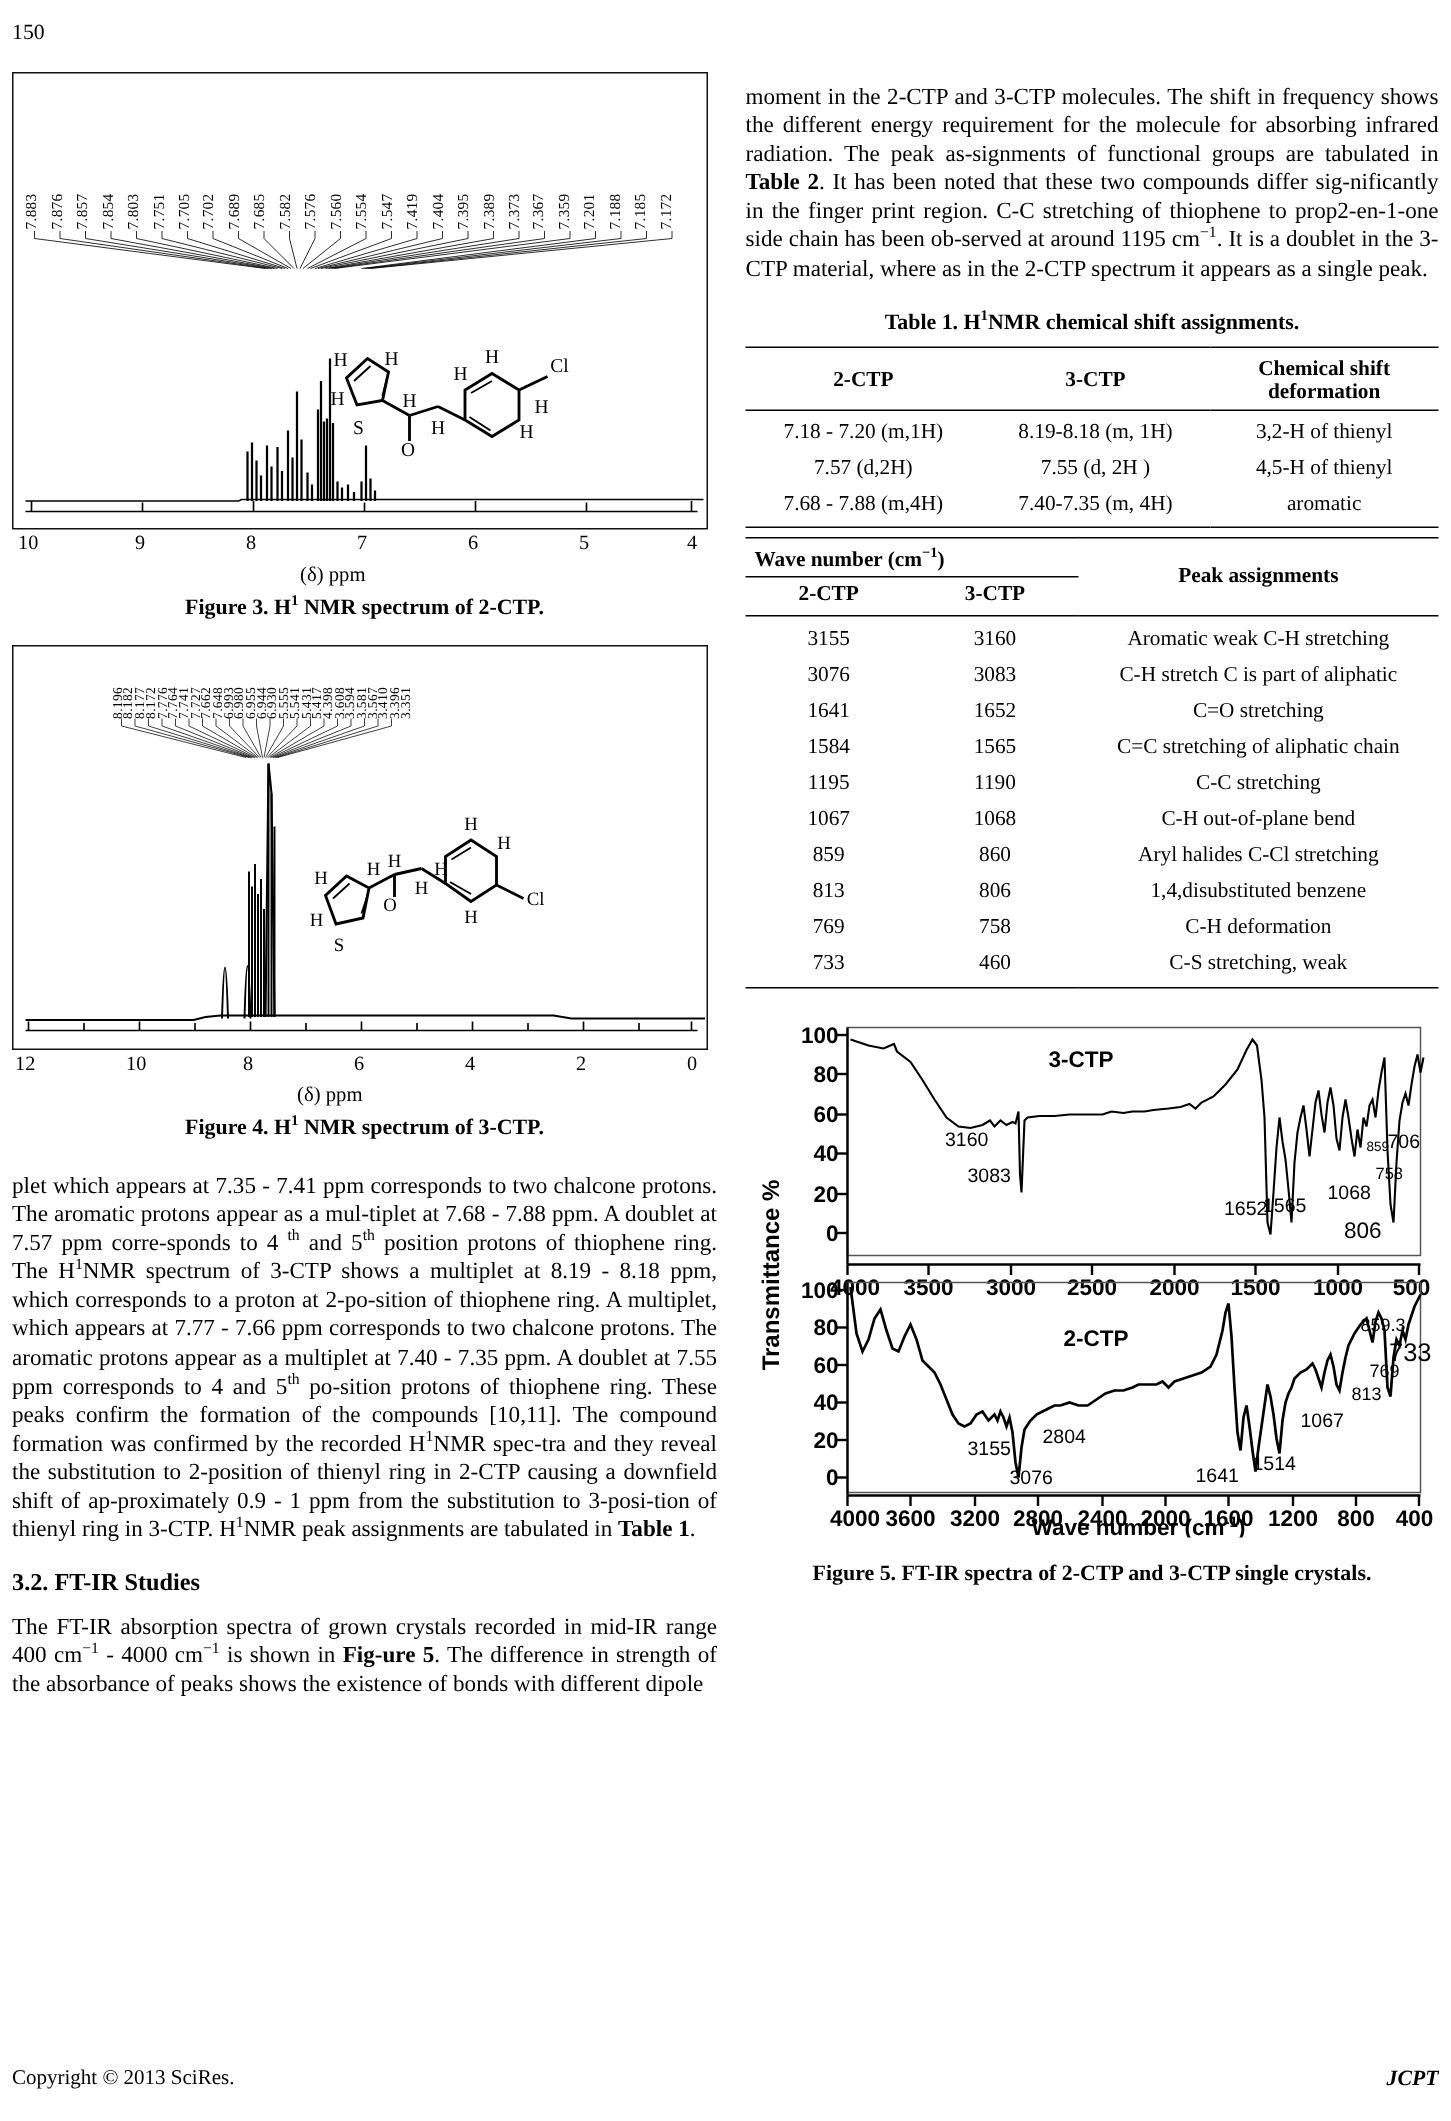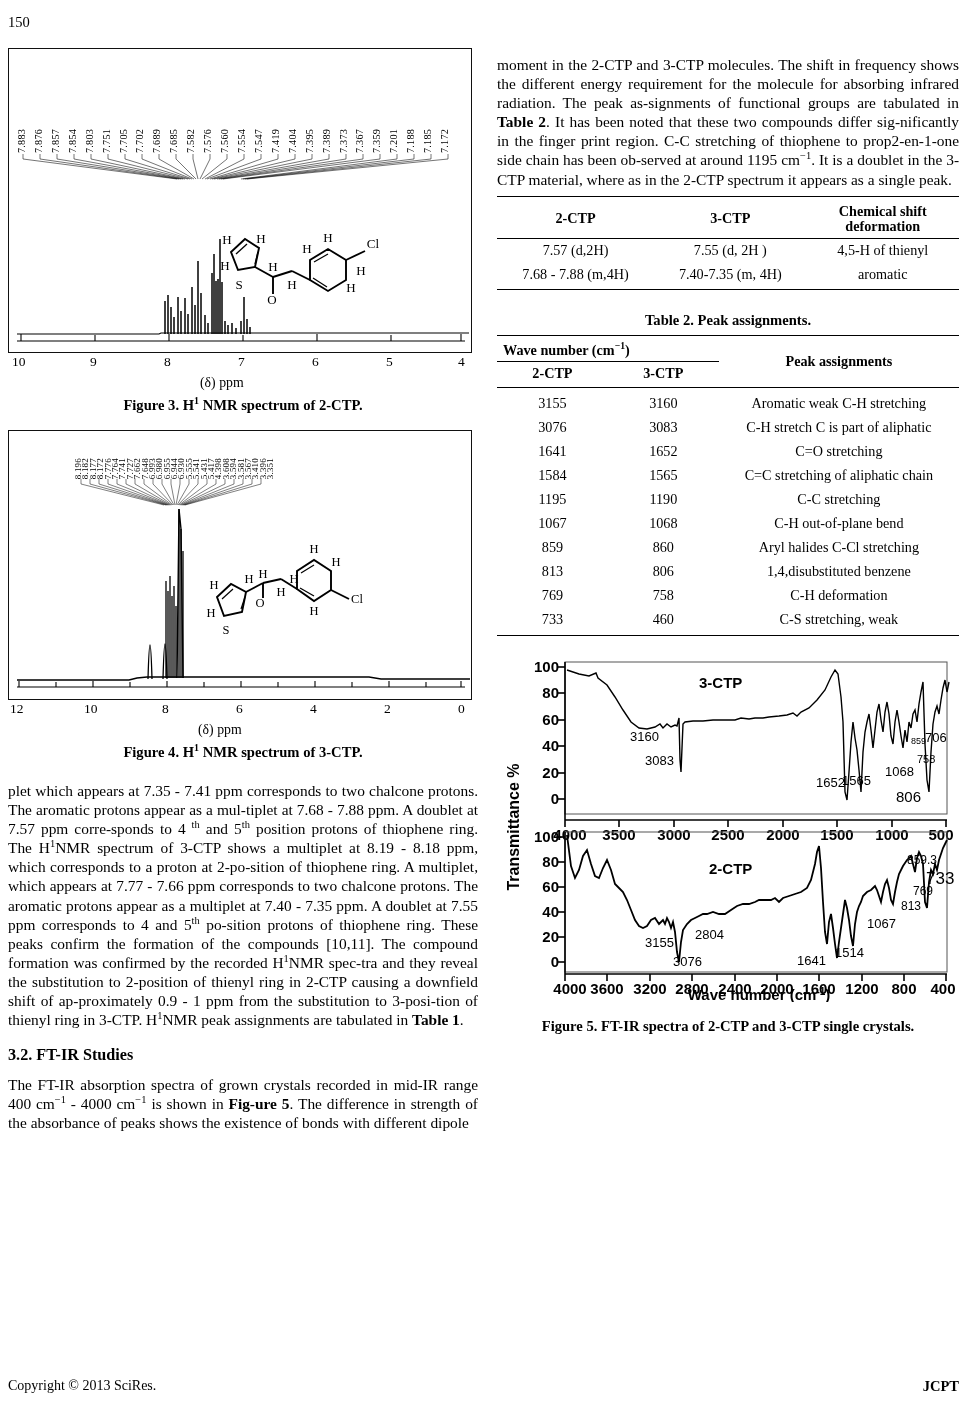--- a/index.html
+++ b/index.html
@@ -32,21 +32,21 @@
   table.sci{border-collapse:collapse;width:100%;font-size:14.2px;}
   table.sci th{font-weight:bold;padding:4px 2px;text-align:center;line-height:15px;}
   table.sci td{padding:4.5px 2px;text-align:center;line-height:15px;}
   .rule-top{border-top:1.7px solid #000;}
   .rule-bot{border-bottom:1.7px solid #000;}
   .rule-thin{border-bottom:1.0px solid #000;}
 
   
   .footer{position:absolute;left:0;bottom:16px;width:967px;height:20px;}
   .footer .cpy{position:absolute;left:8px;top:0;font-size:14px;}
-  .footer .jnl{position:absolute;right:8px;top:0;font-size:14.5px;font-weight:bold;}
+  .footer .jnl{position:absolute;right:8px;top:0;font-size:14.5px;font-weight:bold;font-style:italic;}
 
   
   .peaklabels{position:absolute;display:flex;align-items:flex-end;}
   .peaklabels span{writing-mode:vertical-rl;transform:rotate(180deg);
      font-size:10.2px;font-family:"Liberation Serif",serif;letter-spacing:.2px;
      line-height:9px;white-space:nowrap;}
   .pl4 span{font-size:9.0px;line-height:7.6px;}
 
   .axlab{position:absolute;font-size:13.5px;}
   .axtitle{position:absolute;font-size:13.8px;}
@@ -362,44 +362,51 @@
 
     <h2 class="h2" style="margin-top:17px;">3.2. FT-IR Studies</h2>
 
     <p class="ptext" style="margin-top:10px;">The FT-IR absorption spectra of grown crystals recorded in mid-IR range 400 cm<sup>−1</sup> - 4000 cm<sup>−1</sup> is shown in <b>Fig‑ure 5</b>. The difference in strength of the absorbance of peaks shows the existence of bonds with different dipole</p>
   </div>
 
   <div class="colR">
 
     <p class="ptext">moment in the 2-CTP and 3-CTP molecules. The shift in frequency shows the different energy requirement for the molecule for absorbing infrared radiation. The peak as‑signments of functional groups are tabulated in <b>Table 2</b>. It has been noted that these two compounds differ sig‑nificantly in the finger print region. C-C stretching of thiophene to prop2-en-1-one side chain has been ob‑served at around 1195 cm<sup>−1</sup>. It is a doublet in the 3-CTP material, where as in the 2-CTP spectrum it appears as a single peak.</p>
 
+    <div class="tcap" style="margin-top:18px;">
+      <span>Table 1. H</span><sup>1</sup><span>NMR chemical shift assignments.</span>
+    </div>
 
     <table class="sci" style="margin-top:7px;">
       <thead>
         <tr class="rule-top">
           <th class="rule-thin" style="width:34%;padding-top:7px;">2-CTP</th>
           <th class="rule-thin" style="width:33%;padding-top:7px;">3-CTP</th>
           <th class="rule-thin" style="width:33%;padding-top:7px;">Chemical shift deformation</th>
         </tr>
       </thead>
       <tbody>
         <tr>
+          <td style="padding-top:7px;">7.18 - 7.20 (m,1H)</td>
+          <td style="padding-top:7px;">8.19-8.18 (m, 1H)</td>
+          <td style="padding-top:7px;">3,2-H of thienyl</td>
+        </tr>
+        <tr>
           <td>7.57 (d,2H)</td>
           <td>7.55 (d, 2H )</td>
           <td>4,5-H of thienyl</td>
         </tr>
         <tr class="rule-bot">
           <td style="padding-bottom:7px;">7.68 - 7.88 (m,4H)</td>
           <td style="padding-bottom:7px;">7.40-7.35 (m, 4H)</td>
           <td style="padding-bottom:7px;">aromatic</td>
         </tr>
       </tbody>
     </table>
 
-    <div class="tcap" style="margin-top:22px;">Table 2. Peak assignments.</div>
 
     <table class="sci" style="margin-top:6px;">
       <thead>
         <tr class="rule-top">
           <th colspan="2" style="padding-top:7px;padding-bottom:3px;border-bottom:1.1px solid #000;text-align:left;padding-left:6px;">
             <span>Wave number (cm</span><sup>−1</sup><span>)</span>
           </th>
           <th rowspan="2" class="rule-thin" style="width:52%;">Peak assignments</th>
         </tr>
         <tr>

